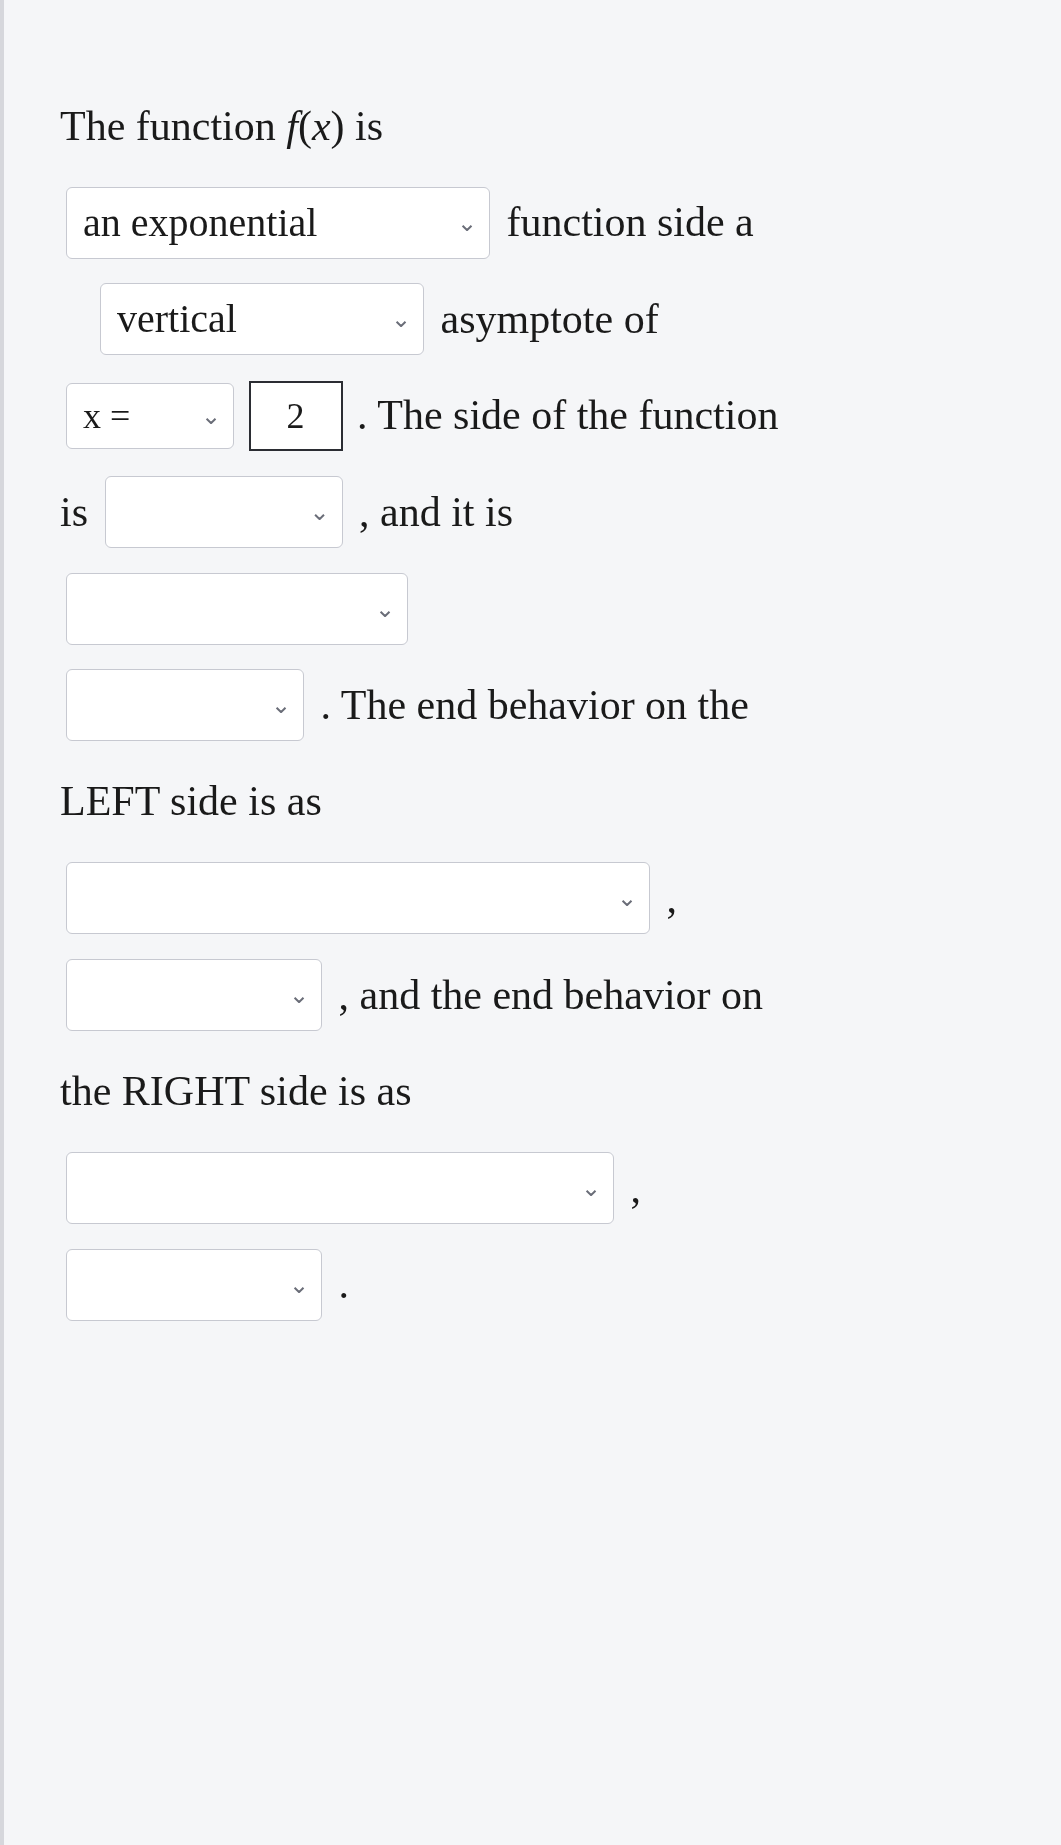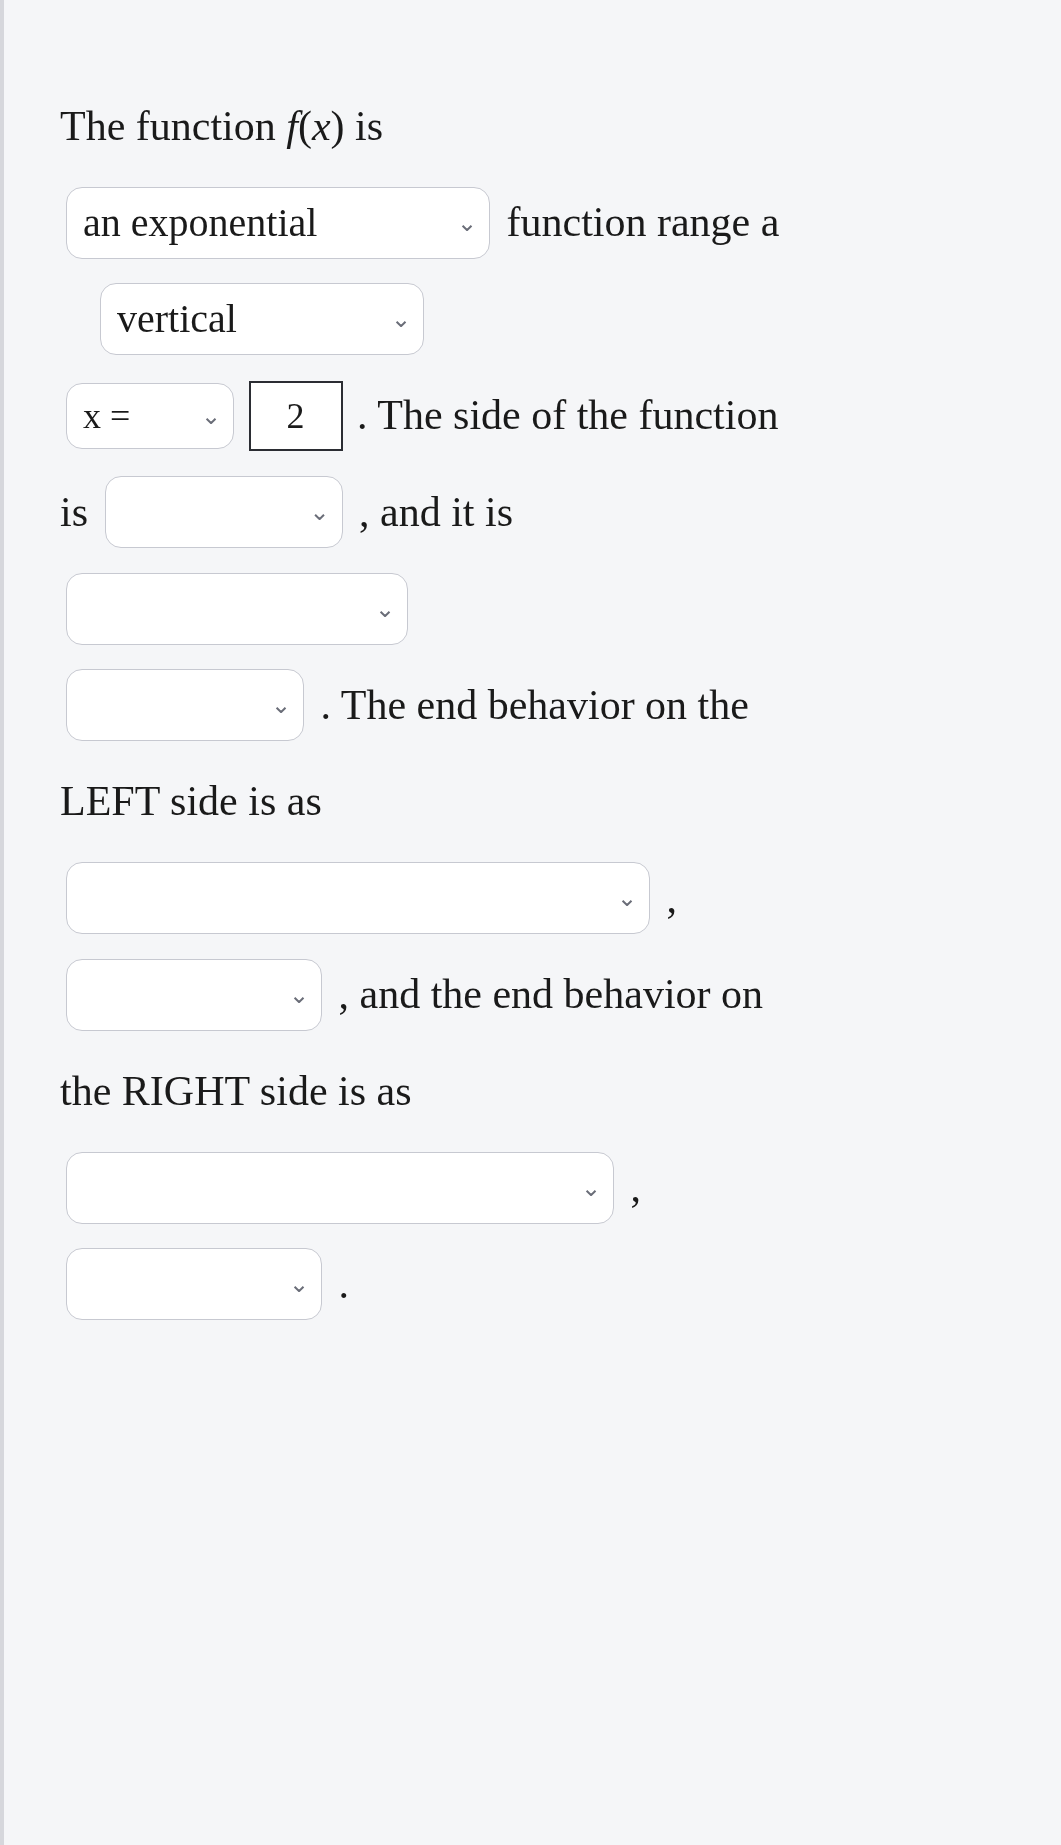--- a/index.html
+++ b/index.html
@@ -26,21 +26,21 @@
     
   }
   .flow > * {
     vertical-align: middle;
   }
   .sel {
     display: inline-block;
     position: relative;
     background: #fff;
     border: 1px solid #c7c9d1;
-    border-radius: 16px;
+    border-radius: 6px;
     box-sizing: border-box;
     height: 72px;
     padding: 0 48px 0 16px;
     margin: 10px 6px;
     font-size: 40px;
     font-family: Georgia, "Times New Roman", serif;
     cursor: pointer;
     line-height: 70px;
     color: #1a1a1a;
     white-space: nowrap;
@@ -103,28 +103,29 @@
   <div class="row">
     <span class="txt">The function </span><span class="txt math-i">f</span><span class="txt paren">(</span><span class="txt math-i">x</span><span class="txt paren">)</span><span class="txt"> is</span>
   </div>
 
   <div class="flow">
 
     <span class="sel w-exp">
       <span class="label-slot">an exponential</span>
       <span class="chev">⌄</span>
     </span>
-    <span class="txt"> function range a</span>
+    <span class="txt"> function side a</span>
 
     <br>
 
     <span class="sel w-vert">
       <span class="label-slot">vertical</span>
       <span class="chev">⌄</span>
     </span>
+    <span class="txt"> asymptote of</span>
 
     <br>
 
     <span class="sel small w-xeq">
       <span class="label-slot">x =</span>
       <span class="chev">⌄</span>
     </span>
     <span class="txtin">2</span>
     <span class="txt">. The side of the function is </span>
     <span class="sel w-range">

